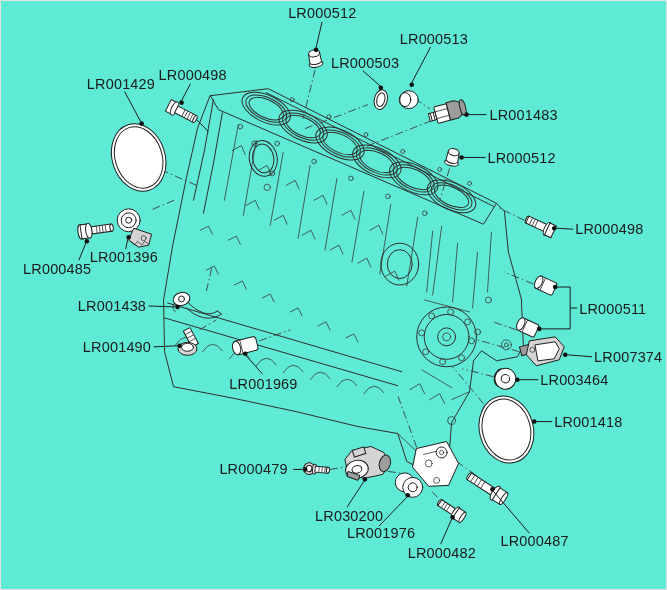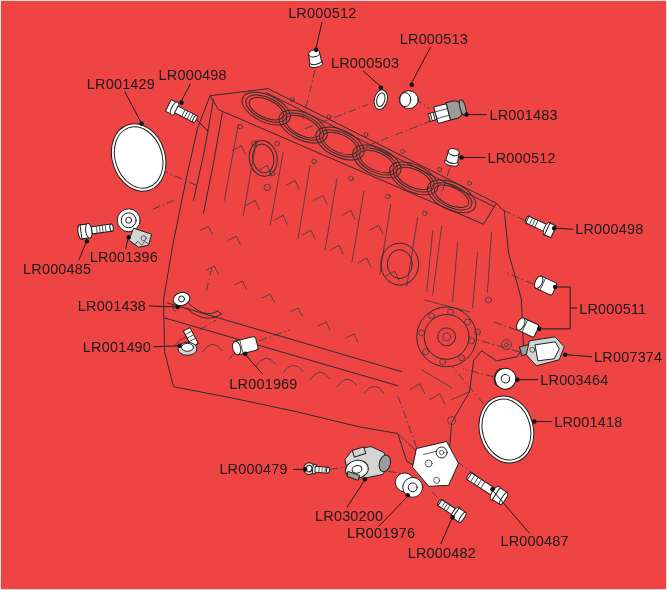--- a/index.html
+++ b/index.html
@@ -1,17 +1,17 @@
 <!DOCTYPE html>
 <html><head>
 <meta charset="utf-8">
 <style>
   html,body{margin:0;padding:0;background:#fff;}
   .stage{
-    position:relative;width:665px;height:588px;background:#ef4444;
+    position:relative;width:665px;height:588px;background:#5eead4;
     border:1px solid #e3e3e3;overflow:hidden;
     font-family:"Liberation Sans", sans-serif;
   }
   svg{display:block;}
   text.part-label{
     font-family:"Liberation Sans", sans-serif;
     font-size:14.5px;fill:#1b1b1b;letter-spacing:.2px;
   }
   .blk{stroke:#2e2e2e;fill:none;stroke-width:1;stroke-linejoin:round;stroke-linecap:round;}
   .fine{stroke:#3a3a3a;fill:none;stroke-width:.8;stroke-linecap:round;}

